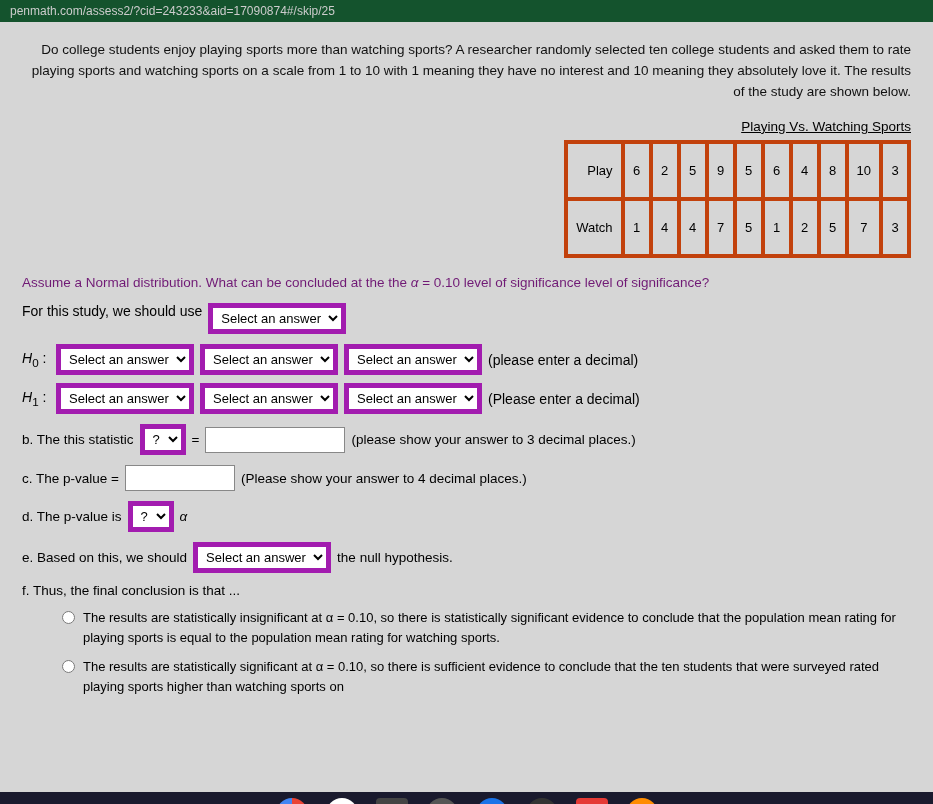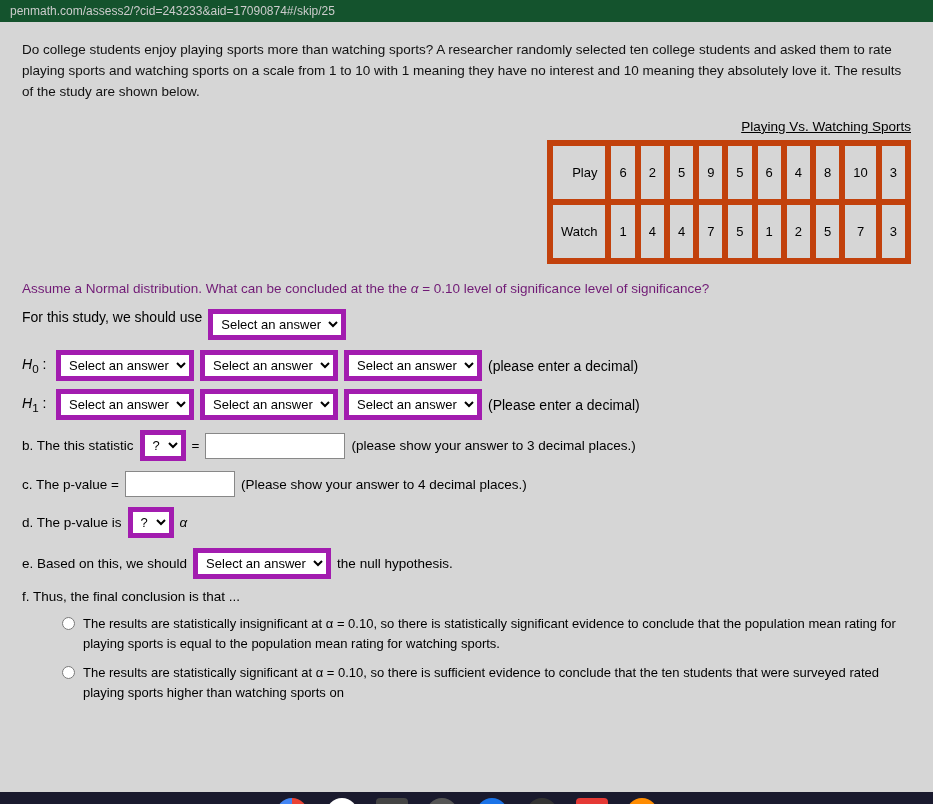--- a/index.html
+++ b/index.html
@@ -20,40 +20,41 @@
     .page-content {
       background: #d6d6d6;
       min-height: 770px;
       padding: 18px 22px 18px 22px;
     }
     .question-text {
       font-size: 13.5px;
       line-height: 1.55;
       margin-bottom: 16px;
       color: #111;
+      text-align: right;
     }
     .table-section {
       display: flex;
       flex-direction: column;
       align-items: flex-end;
       margin-bottom: 14px;
     }
     .table-title {
       font-size: 13.5px;
       font-weight: normal;
       text-decoration: underline;
       margin-bottom: 6px;
       text-align: center;
     }
     .data-table {
       border-collapse: collapse;
       font-size: 13px;
     }
     .data-table td {
-      border: 6px solid #c2410c;
+      border: 4px solid #c2410c;
       padding: 19px 8px;
       text-align: center;
       min-width: 28px;
     }
     .data-table td:first-child {
       text-align: right;
       font-weight: normal;
       padding-right: 8px;
     }
     .section-text {

